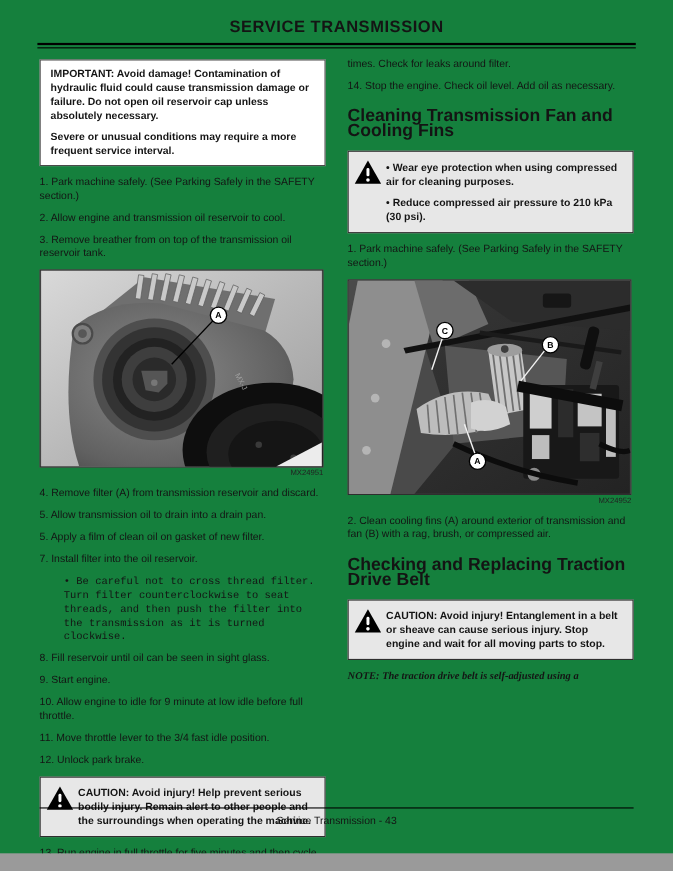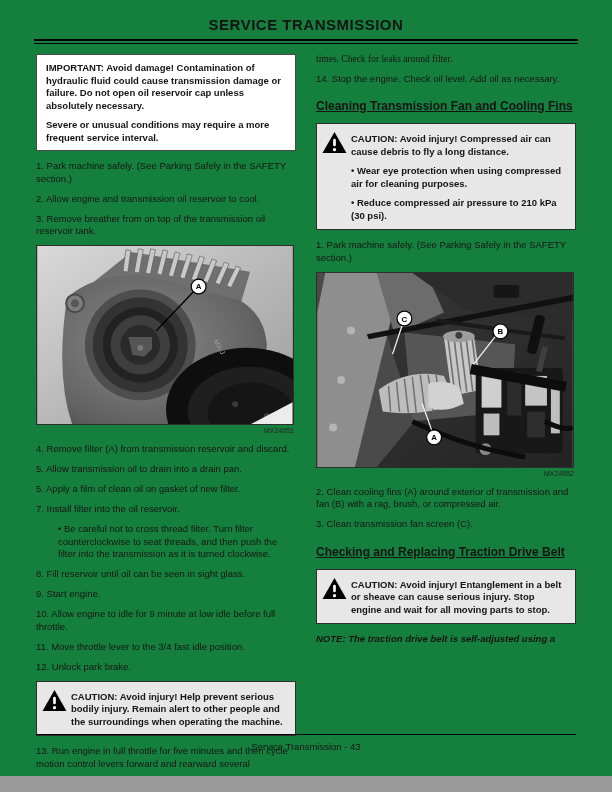--- a/index.html
+++ b/index.html
@@ -26,28 +26,27 @@
     border-bottom:1.5px solid #000;
     height:5px;
   }
   .columns {
     display:flex;
     gap:20px;
     padding:0 36px;
   }
   .col { width:260px; font-size:9.5px; line-height:12.5px; }
   .col p { margin:0 0 7.5px 0; }
-  .col p.tight { margin-bottom:7px;font-family:Liberation Serif, serif; }
-  .bullet-para { padding-left:22px; margin:0 0 7.5px 0; }
+  .col p.tight { margin-bottom:7px; }
+  .bullet-para { padding-left:22px; margin:0 0 7.5px 0;font-family:Liberation Mono, monospace; }
   .section-heading {
-    font-size:12px;
+    font-size:16px;
     font-weight:bold;
     line-height:14px;
     margin:14px 0 10px 0;
-    text-decoration:underline;
   }
   .important-box {
     border:1.2px solid #4a4a4a;
     background:#fff;
     padding:7px 9px 6px 9px;
     font-weight:bold;
     margin:1px 0 9px 0;
   }
   .important-box p { margin:0 0 7px 0; }
   .important-box p:last-child { margin-bottom:0; }
@@ -74,21 +73,21 @@
     background:#777;
     display:block;
   }
   .figure-caption {
     text-align:right;
     font-size:7px;
     line-height:9px;
     color:#222;
     margin:1px 2px 8px 0;
   }
-  .note-line { font-weight:bold; font-style:italic; margin-top:2px; }
+  .note-line { font-weight:bold; font-style:italic; margin-top:2px;font-family:Liberation Serif, serif; }
   .footer {
     position:absolute;
     left:36px; right:36px;
     bottom:24px;
   }
   .footer-rule { border-top:1.2px solid #000; margin-bottom:6px; }
   .footer-text { text-align:center; font-size:9.5px; }
   .callout-circle { fill:#fff; stroke:#000; stroke-width:1.2; }
   .callout-letter { font-family:"Liberation Sans",sans-serif; font-size:8px; font-weight:bold; fill:#000; }
   .leader { stroke:#000; stroke-width:1.3; fill:none; }
@@ -210,21 +209,20 @@
       <p>14. Stop the engine. Check oil level. Add oil as necessary.</p>
 
       <h2 class="section-heading">Cleaning Transmission Fan and Cooling Fins</h2>
 
       <div class="caution-box">
         <svg class="warn-icon" viewBox="0 0 26 24">
           <path d="M13,1 L25.5,23 L0.5,23 Z" fill="#000"></path>
           <rect x="11.6" y="8" width="2.8" height="8" rx="1.4" fill="#fff"></rect>
           <circle cx="13" cy="19.5" r="1.7" fill="#fff"></circle>
         </svg>
-        <p>CAUTION: Avoid injury!  Compressed air can cause debris to fly a long distance.</p>
         <p>• Wear eye protection when using compressed air for cleaning purposes.</p>
         <p>• Reduce compressed air pressure to 210 kPa (30 psi).</p>
       </div>
 
 
       <p>1. Park machine safely. (See Parking Safely in the SAFETY section.)</p>
 
       <div class="figure">
         <svg class="figure-frame" width="258" height="196" viewBox="0 0 258 196">
           <defs>
@@ -314,21 +312,20 @@
           <g>
             <line class="leader-light" x1="116" y1="160" x2="106" y2="132"></line>
             <circle class="callout-circle" cx="118" cy="166" r="7.5"></circle>
             <text class="callout-letter" x="118" y="169" text-anchor="middle">A</text>
           </g>
         </svg>
         <div class="figure-caption">MX24952</div>
       </div>
 
       <p>2. Clean cooling fins (A) around exterior of transmission and fan (B) with a rag, brush, or compressed air.</p>
-      <p>3. Clean transmission fan screen (C).</p>
 
       <h2 class="section-heading">Checking and Replacing Traction Drive Belt</h2>
 
       <div class="caution-box">
         <svg class="warn-icon" viewBox="0 0 26 24">
           <path d="M13,1 L25.5,23 L0.5,23 Z" fill="#000"></path>
           <rect x="11.6" y="8" width="2.8" height="8" rx="1.4" fill="#fff"></rect>
           <circle cx="13" cy="19.5" r="1.7" fill="#fff"></circle>
         </svg>
         <p>CAUTION: Avoid injury! Entanglement in a belt or sheave can cause serious injury. Stop engine and wait for all moving parts to stop.</p>

